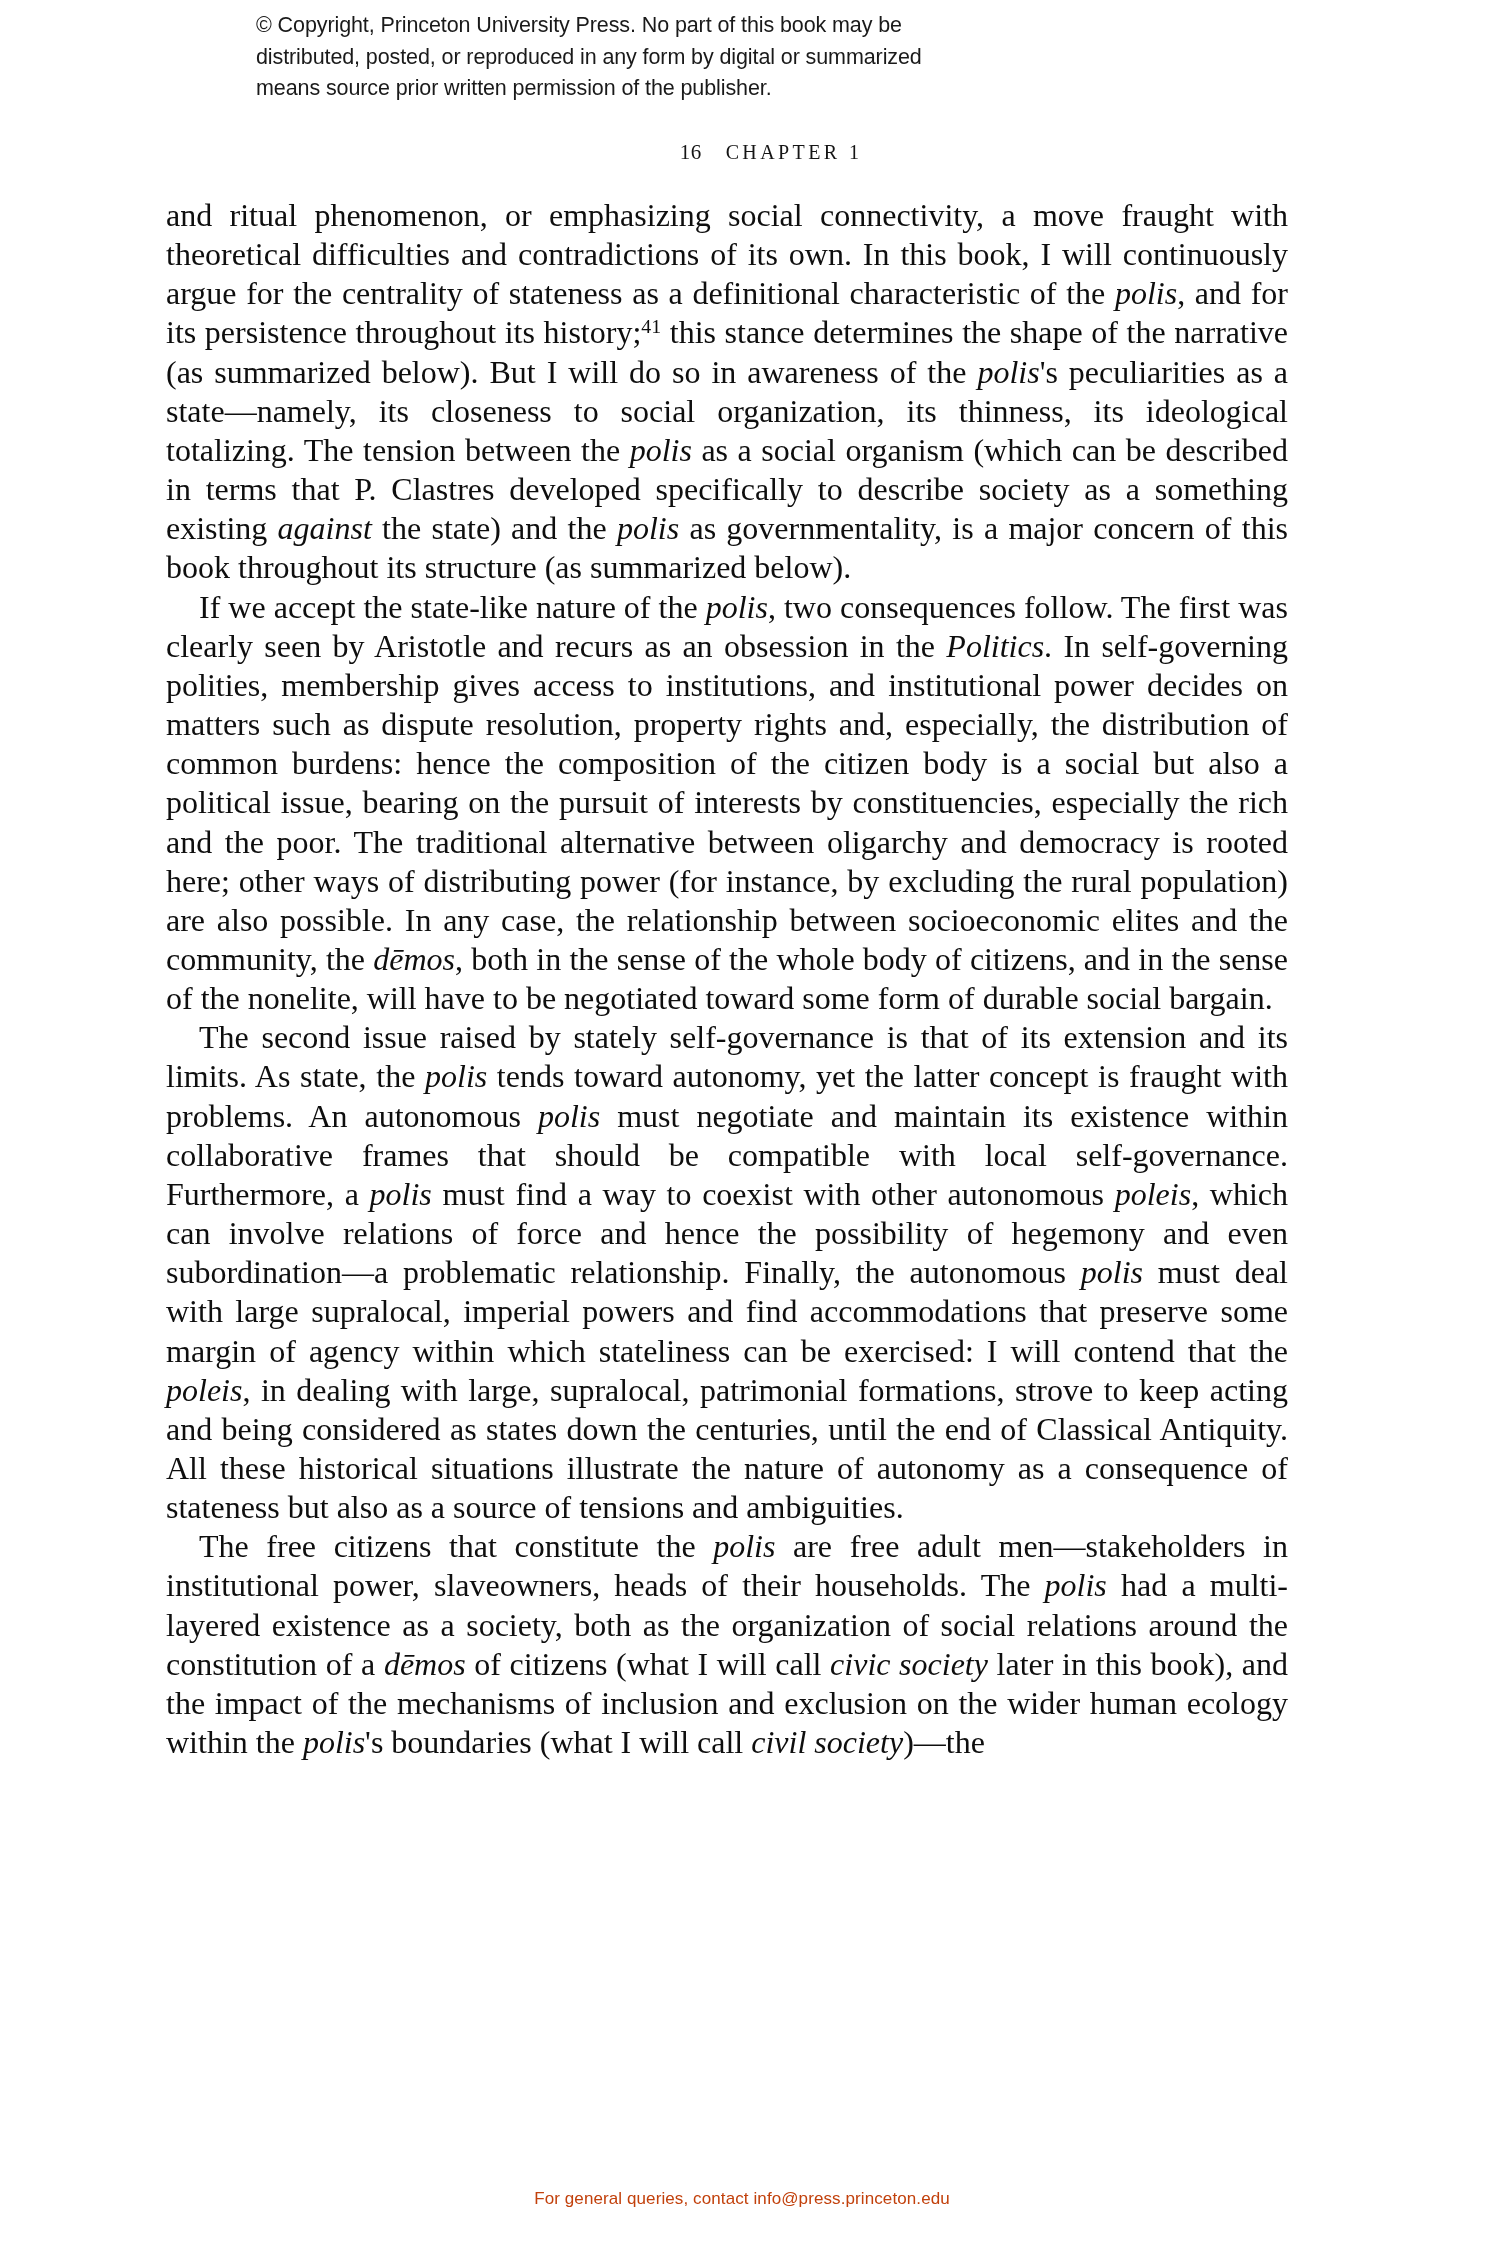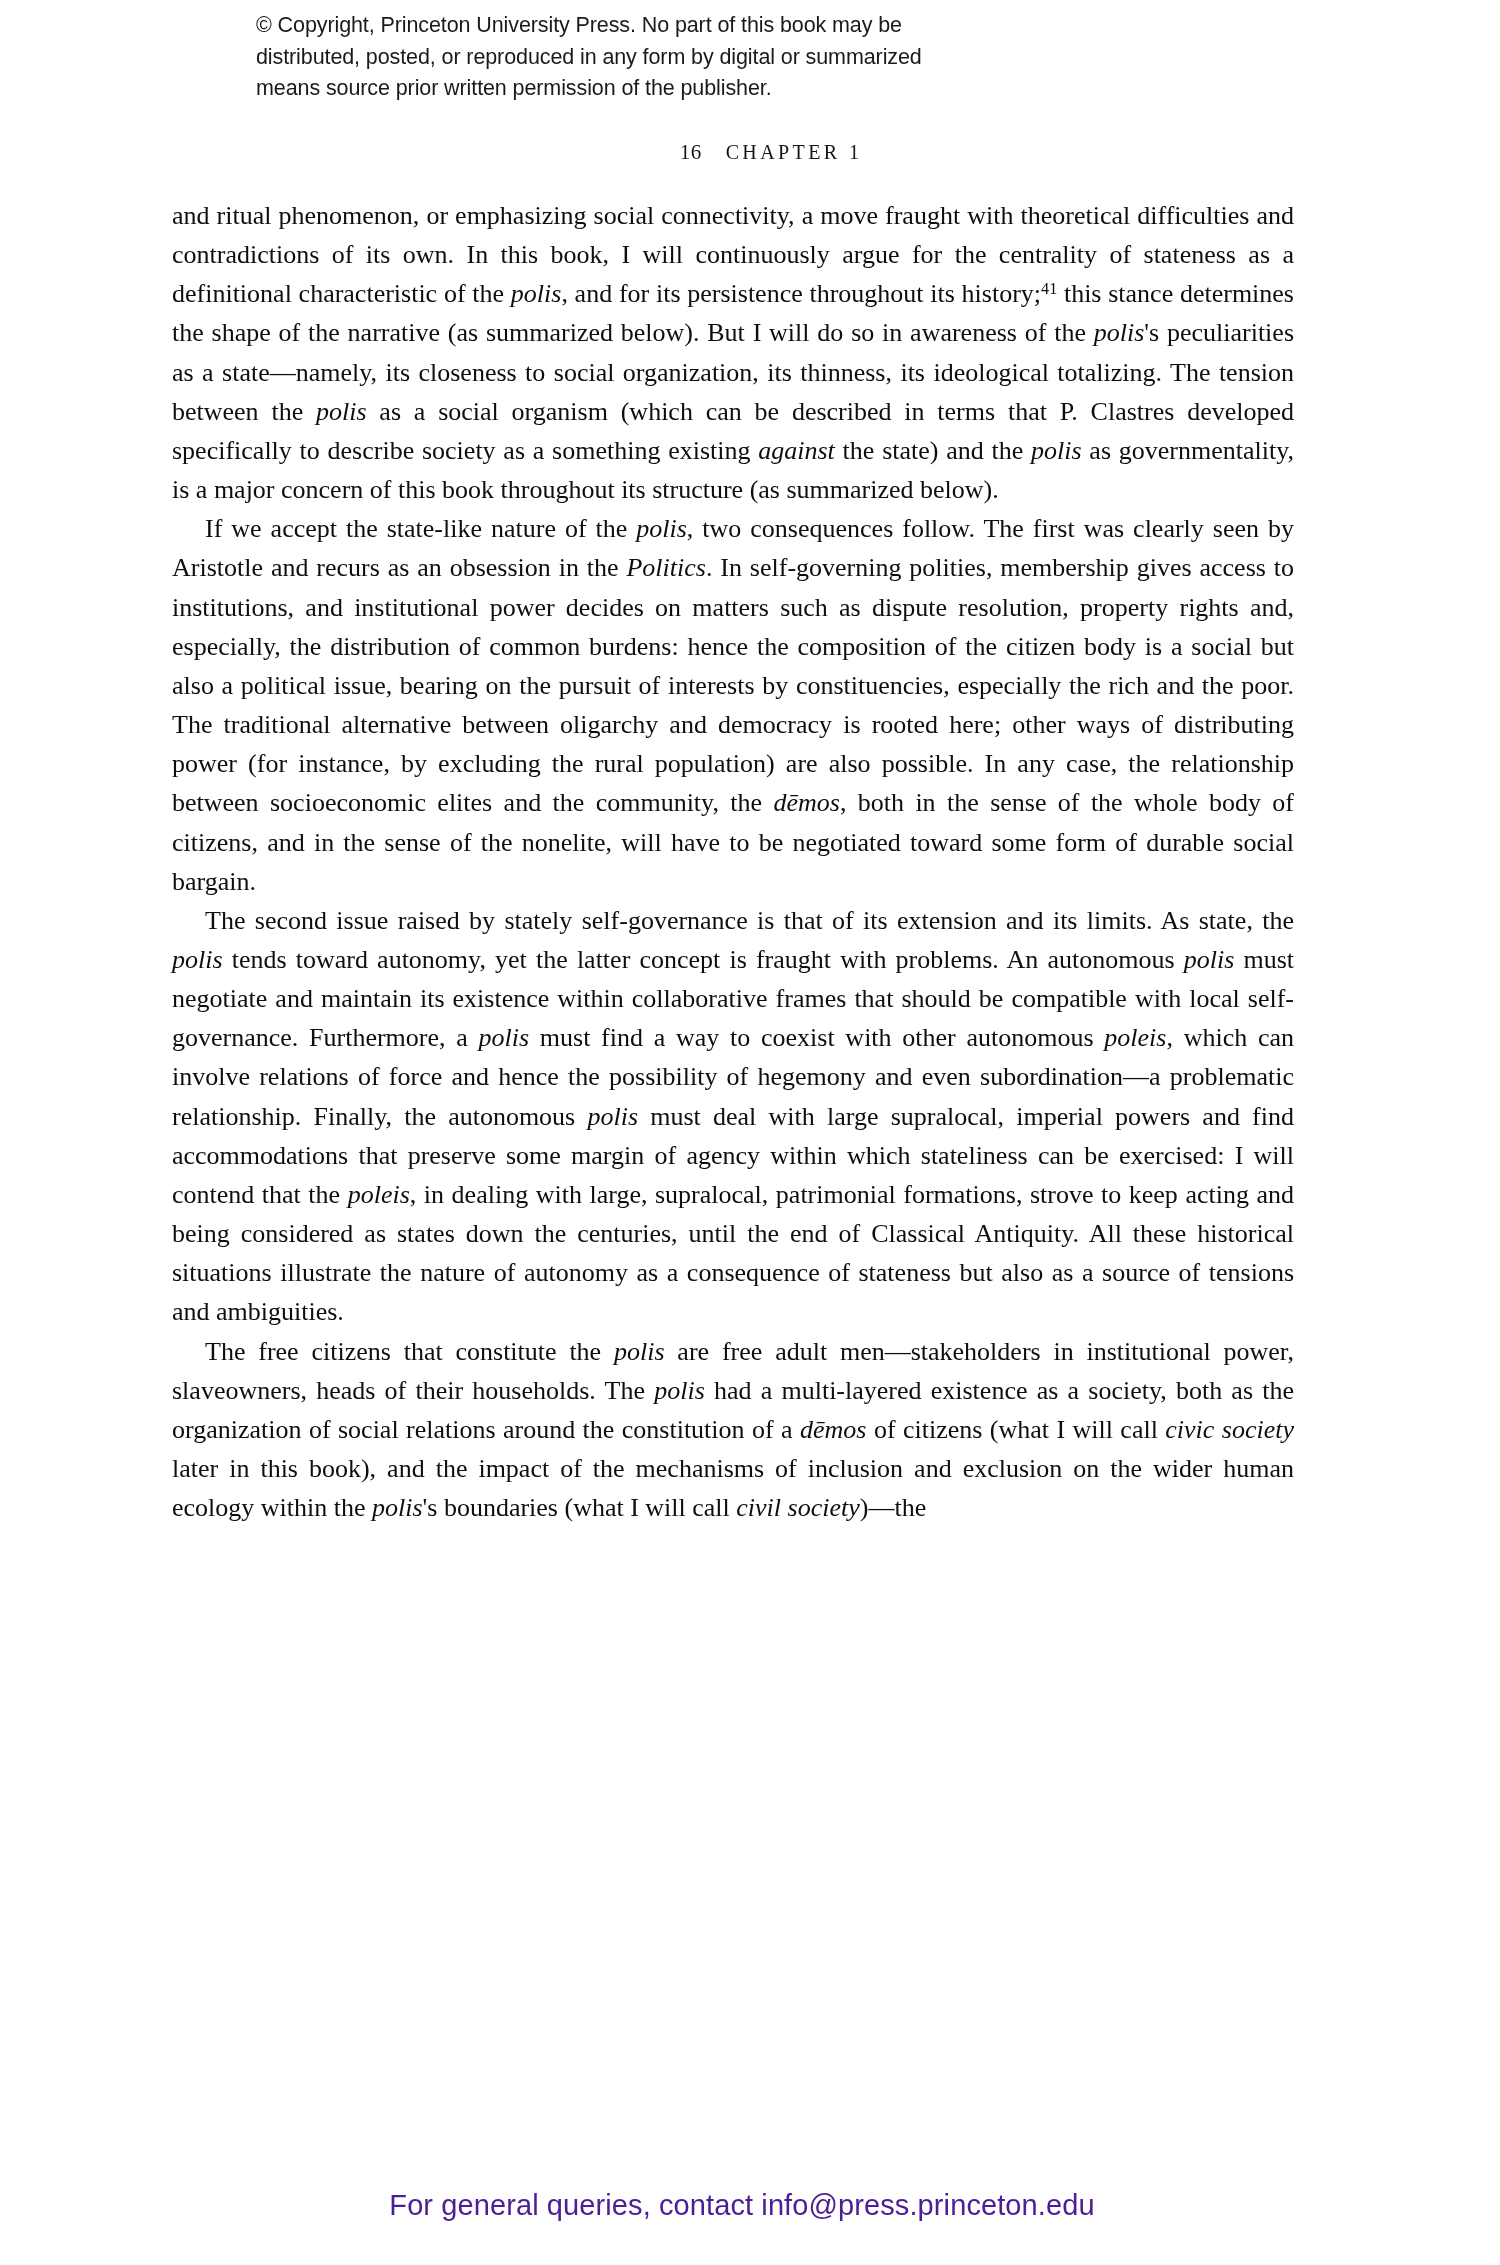--- a/index.html
+++ b/index.html
@@ -55,24 +55,24 @@
   .running-head .chapter-label {
     font-size: 20px;
     letter-spacing: 3.4px;
     text-transform: uppercase;
     margin-left: 24px;
   }
 
   
   .body-text {
     position: absolute;
-    left: 172px;
+    left: 166px;
     top: 196px;
     width: 1122px;
-    font-size: 26px;
+    font-size: 32px;
     line-height: 39.15px;
     text-align: justify;
     text-justify: inter-word;
     color: #0e0e0e;
     hyphens: manual;
   }
   .body-text p {
     margin: 0;
     text-indent: 0;
   }
@@ -90,22 +90,22 @@
   }
 
   
   .page-footer {
     position: absolute;
     left: 0;
     right: 16px;
     top: 2189px;
     text-align: center;
     font-family: "Liberation Sans", "DejaVu Sans", sans-serif;
-    font-size: 29px;
-    color: #4c1d95;
+    font-size: 17px;
+    color: #c2410c;
     letter-spacing: 0.1px;
   }
 </style>
 </head>
 <body>
 
 <div class="page">
 
   <div class="copyright-notice">
     <div class="line">© Copyright, Princeton University Press. No part of this book may be</div>

